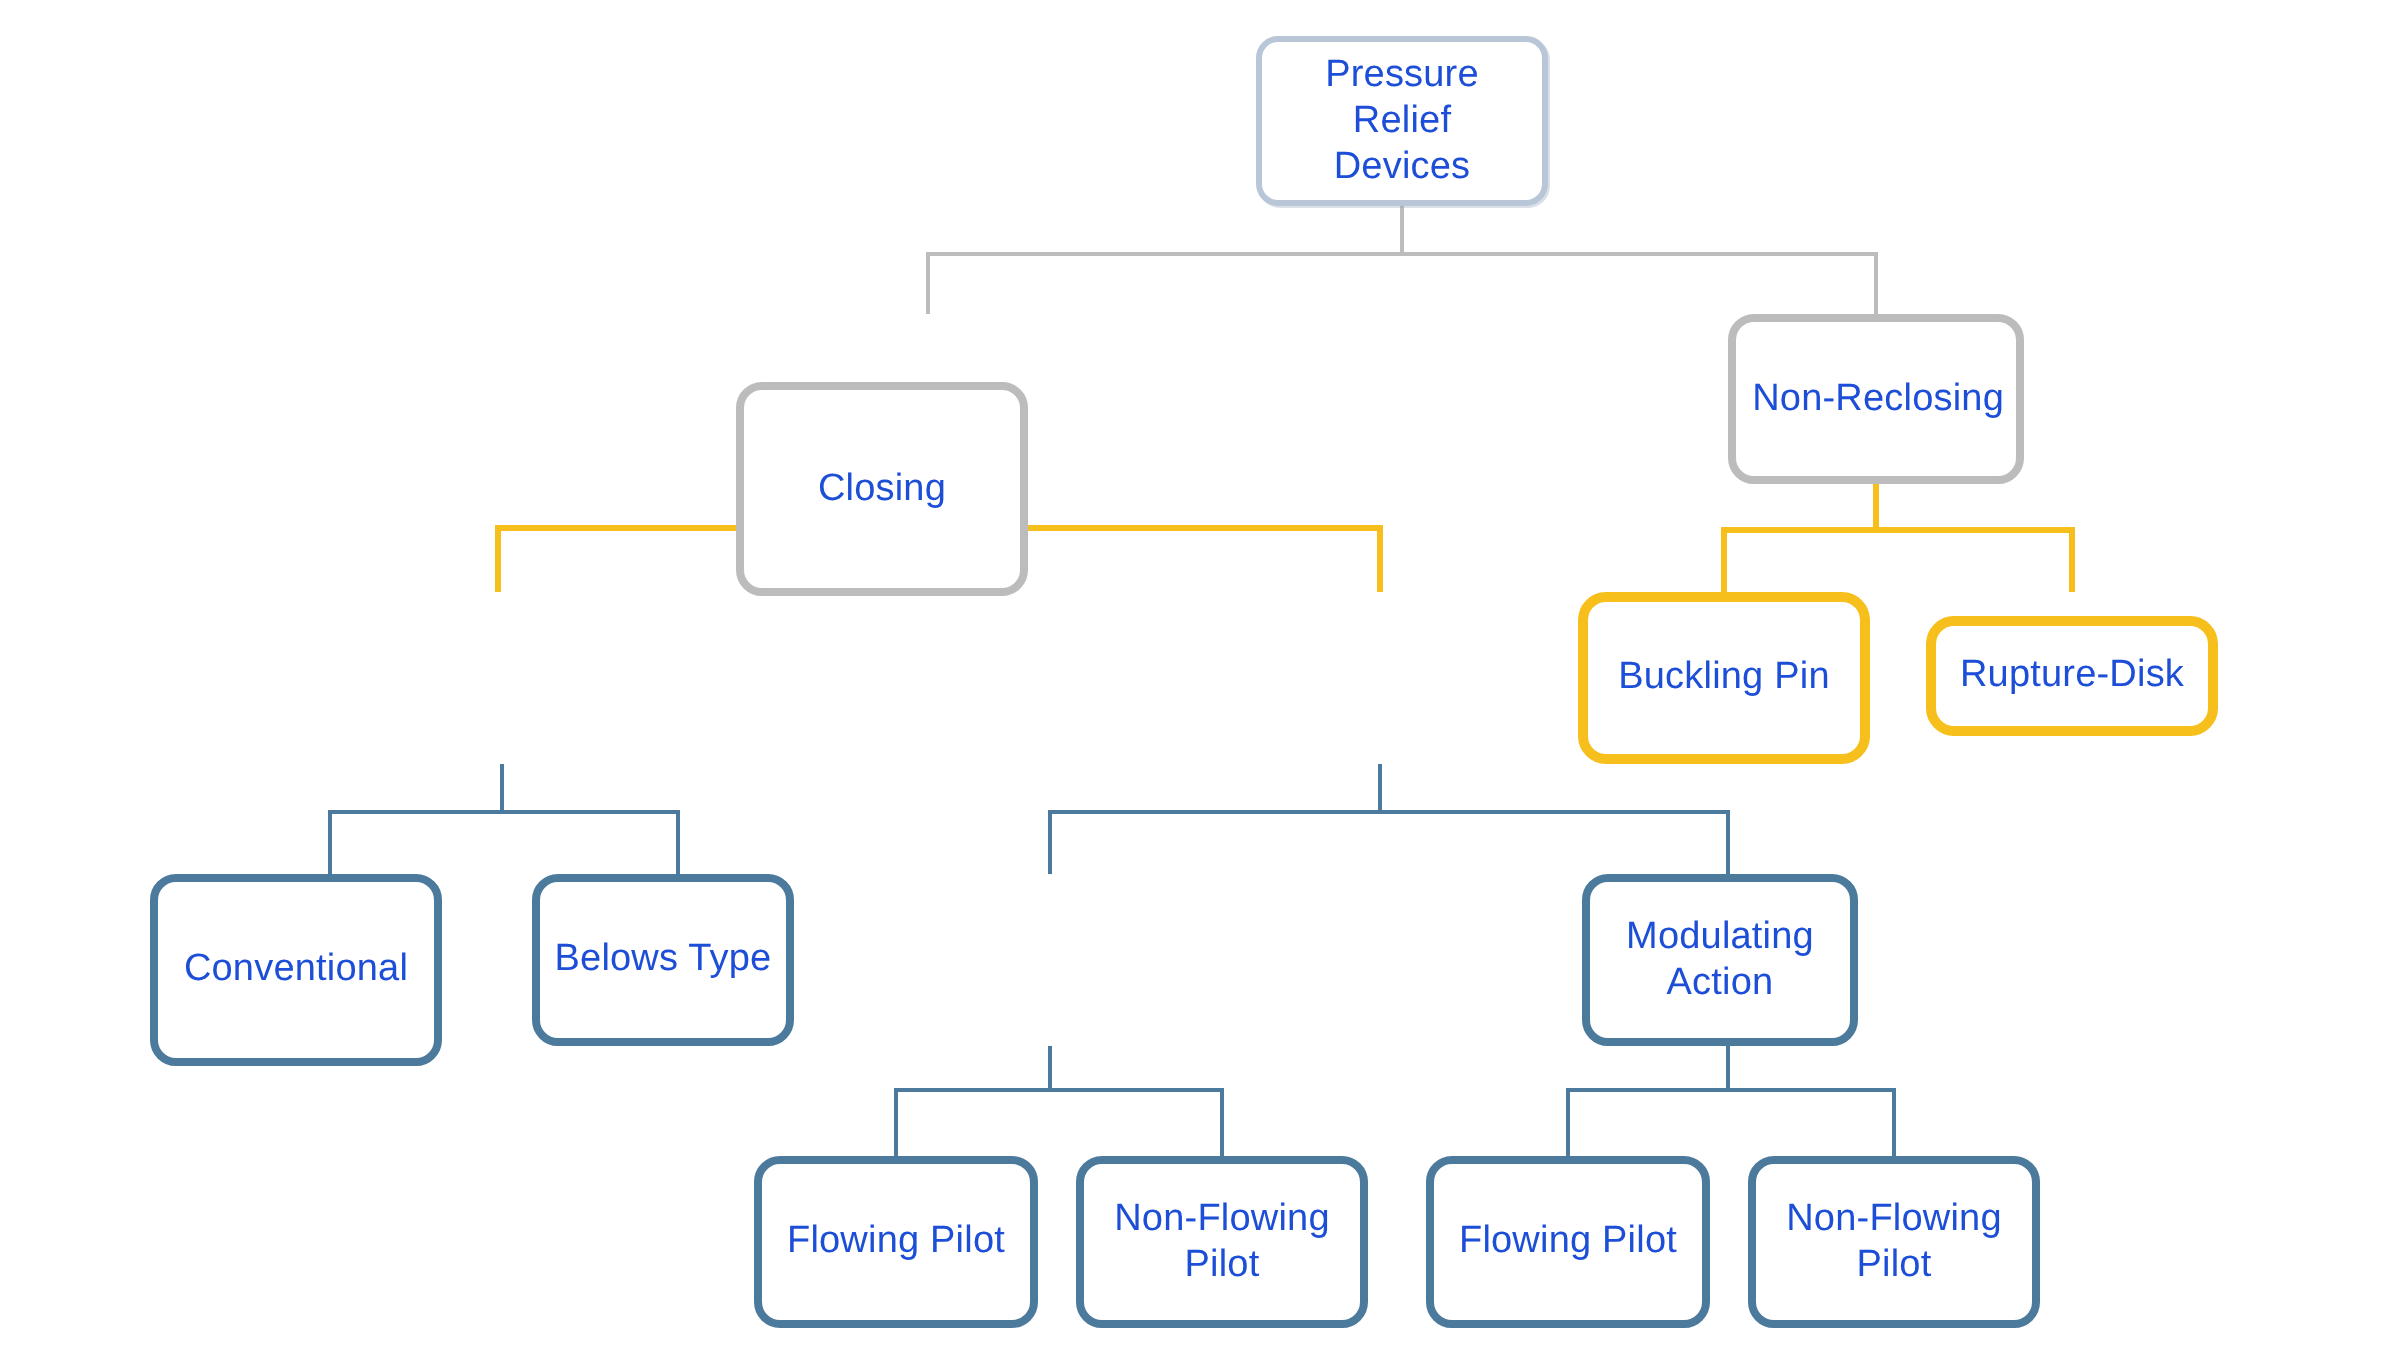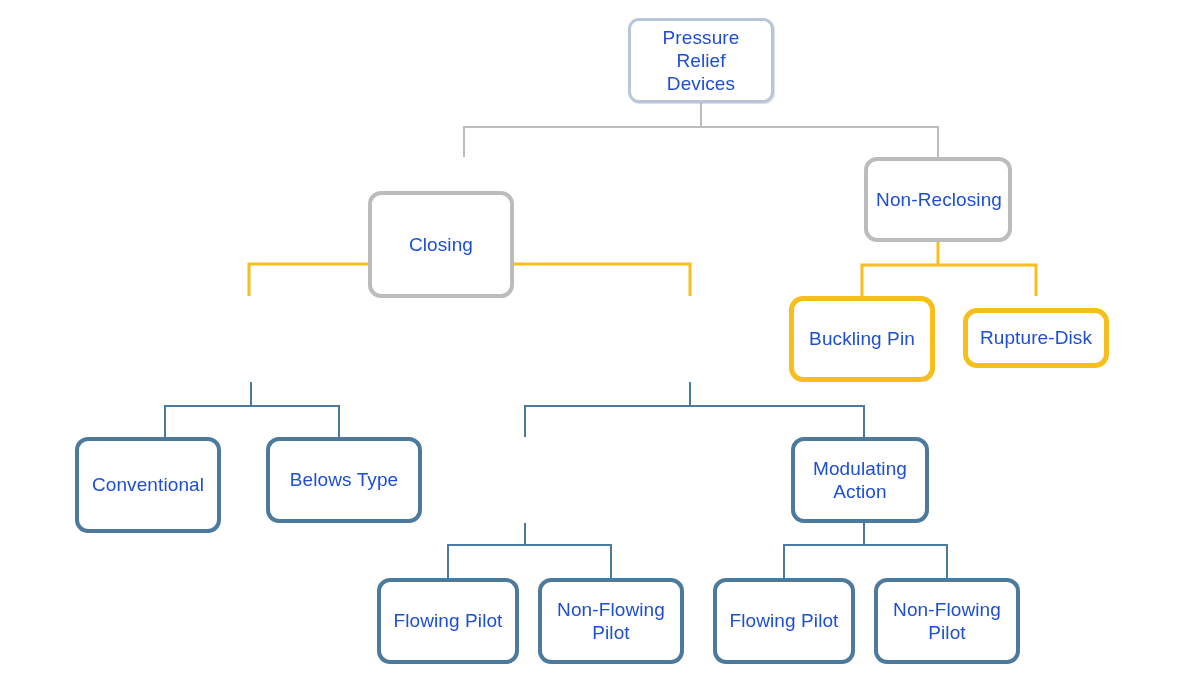--- a/index.html
+++ b/index.html
@@ -97,21 +97,21 @@
       </div>
       <div class="node yellow" style="left: 789px; top: 296px; width: 146px; height: 86px;">
         <span class="label">Buckling Pin</span>
       </div>
       <div class="node yellow" style="left: 963px; top: 308px; width: 146px; height: 60px;">
         <span class="label">Rupture-Disk</span>
       </div>
       <div class="node blue" style="left: 75px; top: 437px; width: 146px; height: 96px;">
         <span class="label">Conventional</span>
       </div>
-      <div class="node blue" style="left: 266px; top: 437px; width: 156px; height: 86px;">
+      <div class="node blue" style="left: 266px; top: 437px; width: 131px; height: 86px;">
         <span class="label">Belows Type</span>
       </div>
       <div class="node blue" style="left: 791px; top: 437px; width: 138px; height: 86px;">
         <span class="label">Modulating
 Action</span>
       </div>
       <div class="node blue" style="left: 377px; top: 578px; width: 142px; height: 86px;">
         <span class="label">Flowing Pilot</span>
       </div>
       <div class="node blue" style="left: 538px; top: 578px; width: 146px; height: 86px;">

